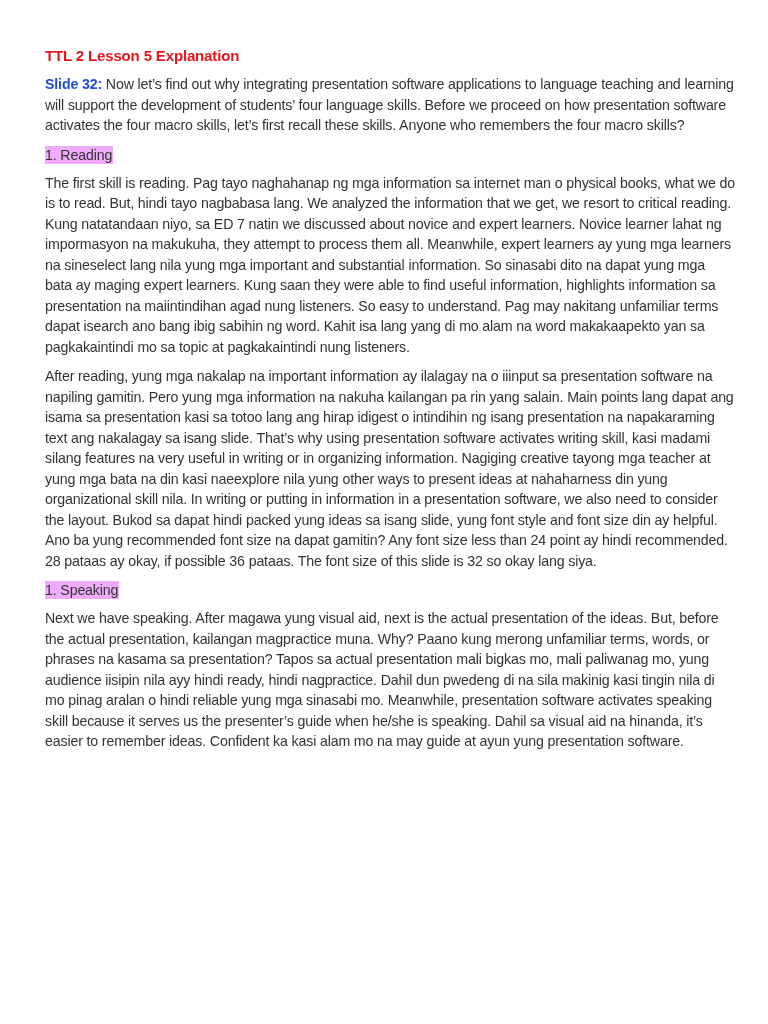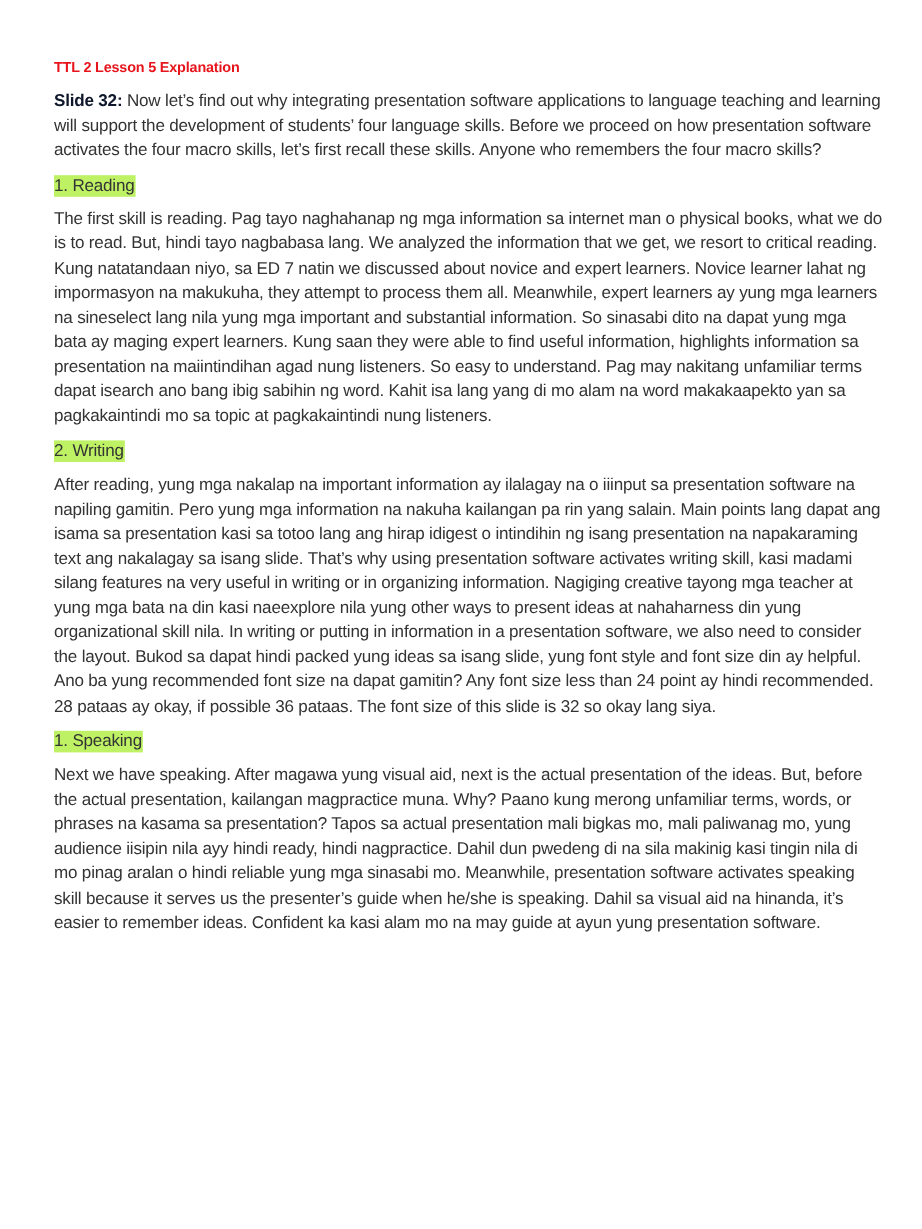--- a/index.html
+++ b/index.html
@@ -20,55 +20,52 @@
       width: 690px;
       font-family: "Liberation Sans", sans-serif;
       color: #333333;
       font-size: 14.2px;
       line-height: 20.5px;
       letter-spacing: -0.15px;
     }
     .doc-title {
       color: #e8141c;
       font-weight: bold;
-      font-size: 12px;
+      font-size: 15px;
       line-height: 20px;
       margin: 0 0 8px 0;
     }
     .para {
       margin: 0 0 9px 0;
     }
     .para b {
-      color: #0f172a;
+      color: #1d4ed8;
     }
     .heading-wrap {
       margin: 0 0 8px 0;
       line-height: 20px;
     }
     .hl-heading {
-      background: #bef264;
+      background: #f0abfc;
       padding: 1px 1px 1px 0;
       color: #333333;
     }
   </style>
 </head>
 <body>
 
 <div class="page">
   <div class="doc-title">TTL 2 Lesson 5 Explanation</div>
 
   <p class="para"><b>Slide 32:</b><span> Now let’s find out why integrating presentation software applications to language teaching and learning will support the development of students’ four language skills. Before we proceed on how presentation software activates the four macro skills, let’s first recall these skills. Anyone who remembers the four macro skills?</span></p>
 
   <div class="heading-wrap">
     <span class="hl-heading">1. Reading</span>
   </div>
   <p class="para">The first skill is reading. Pag tayo naghahanap ng mga information sa internet man o physical books, what we do is to read. But, hindi tayo nagbabasa lang. We analyzed the information that we get, we resort to critical reading. Kung natatandaan niyo, sa ED 7 natin we discussed about novice and expert learners. Novice learner lahat ng impormasyon na makukuha, they attempt to process them all. Meanwhile, expert learners ay yung mga learners na sineselect lang nila yung mga important and substantial information. So sinasabi dito na dapat yung mga bata ay maging expert learners. Kung saan they were able to find useful information, highlights information sa presentation na maiintindihan agad nung listeners. So easy to understand. Pag may nakitang unfamiliar terms dapat isearch ano bang ibig sabihin ng word. Kahit isa lang yang di mo alam na word makakaapekto yan sa pagkakaintindi mo sa topic at pagkakaintindi nung listeners.</p>
 
-  <div class="heading-wrap">
-    <span class="hl-heading">2. Writing</span>
-  </div>
   <p class="para">After reading, yung mga nakalap na important information ay ilalagay na o iiinput sa presentation software na napiling gamitin. Pero yung mga information na nakuha kailangan pa rin yang salain. Main points lang dapat ang isama sa presentation kasi sa totoo lang ang hirap idigest o intindihin ng isang presentation na napakaraming text ang nakalagay sa isang slide. That’s why using presentation software activates writing skill, kasi madami silang features na very useful in writing or in organizing information. Nagiging creative tayong mga teacher at yung mga bata na din kasi naeexplore nila yung other ways to present ideas at nahaharness din yung organizational skill nila. In writing or putting in information in a presentation software, we also need to consider the layout. Bukod sa dapat hindi packed yung ideas sa isang slide, yung font style and font size din ay helpful. Ano ba yung recommended font size na dapat gamitin? Any font size less than 24 point ay hindi recommended. 28 pataas ay okay, if possible 36 pataas. The font size of this slide is 32 so okay lang siya.</p>
 
   <div class="heading-wrap">
     <span class="hl-heading">1. Speaking</span>
   </div>
   <p class="para">Next we have speaking. After magawa yung visual aid, next is the actual presentation of the ideas. But, before the actual presentation, kailangan magpractice muna. Why? Paano kung merong unfamiliar terms, words, or phrases na kasama sa presentation? Tapos sa actual presentation mali bigkas mo, mali paliwanag mo, yung audience iisipin nila ayy hindi ready, hindi nagpractice. Dahil dun pwedeng di na sila makinig kasi tingin nila di mo pinag aralan o hindi reliable yung mga sinasabi mo. Meanwhile, presentation software activates speaking skill because it serves us the presenter’s guide when he/she is speaking. Dahil sa visual aid na hinanda, it’s easier to remember ideas. Confident ka kasi alam mo na may guide at ayun yung presentation software.</p>
 </div>
 
 </body></html>

